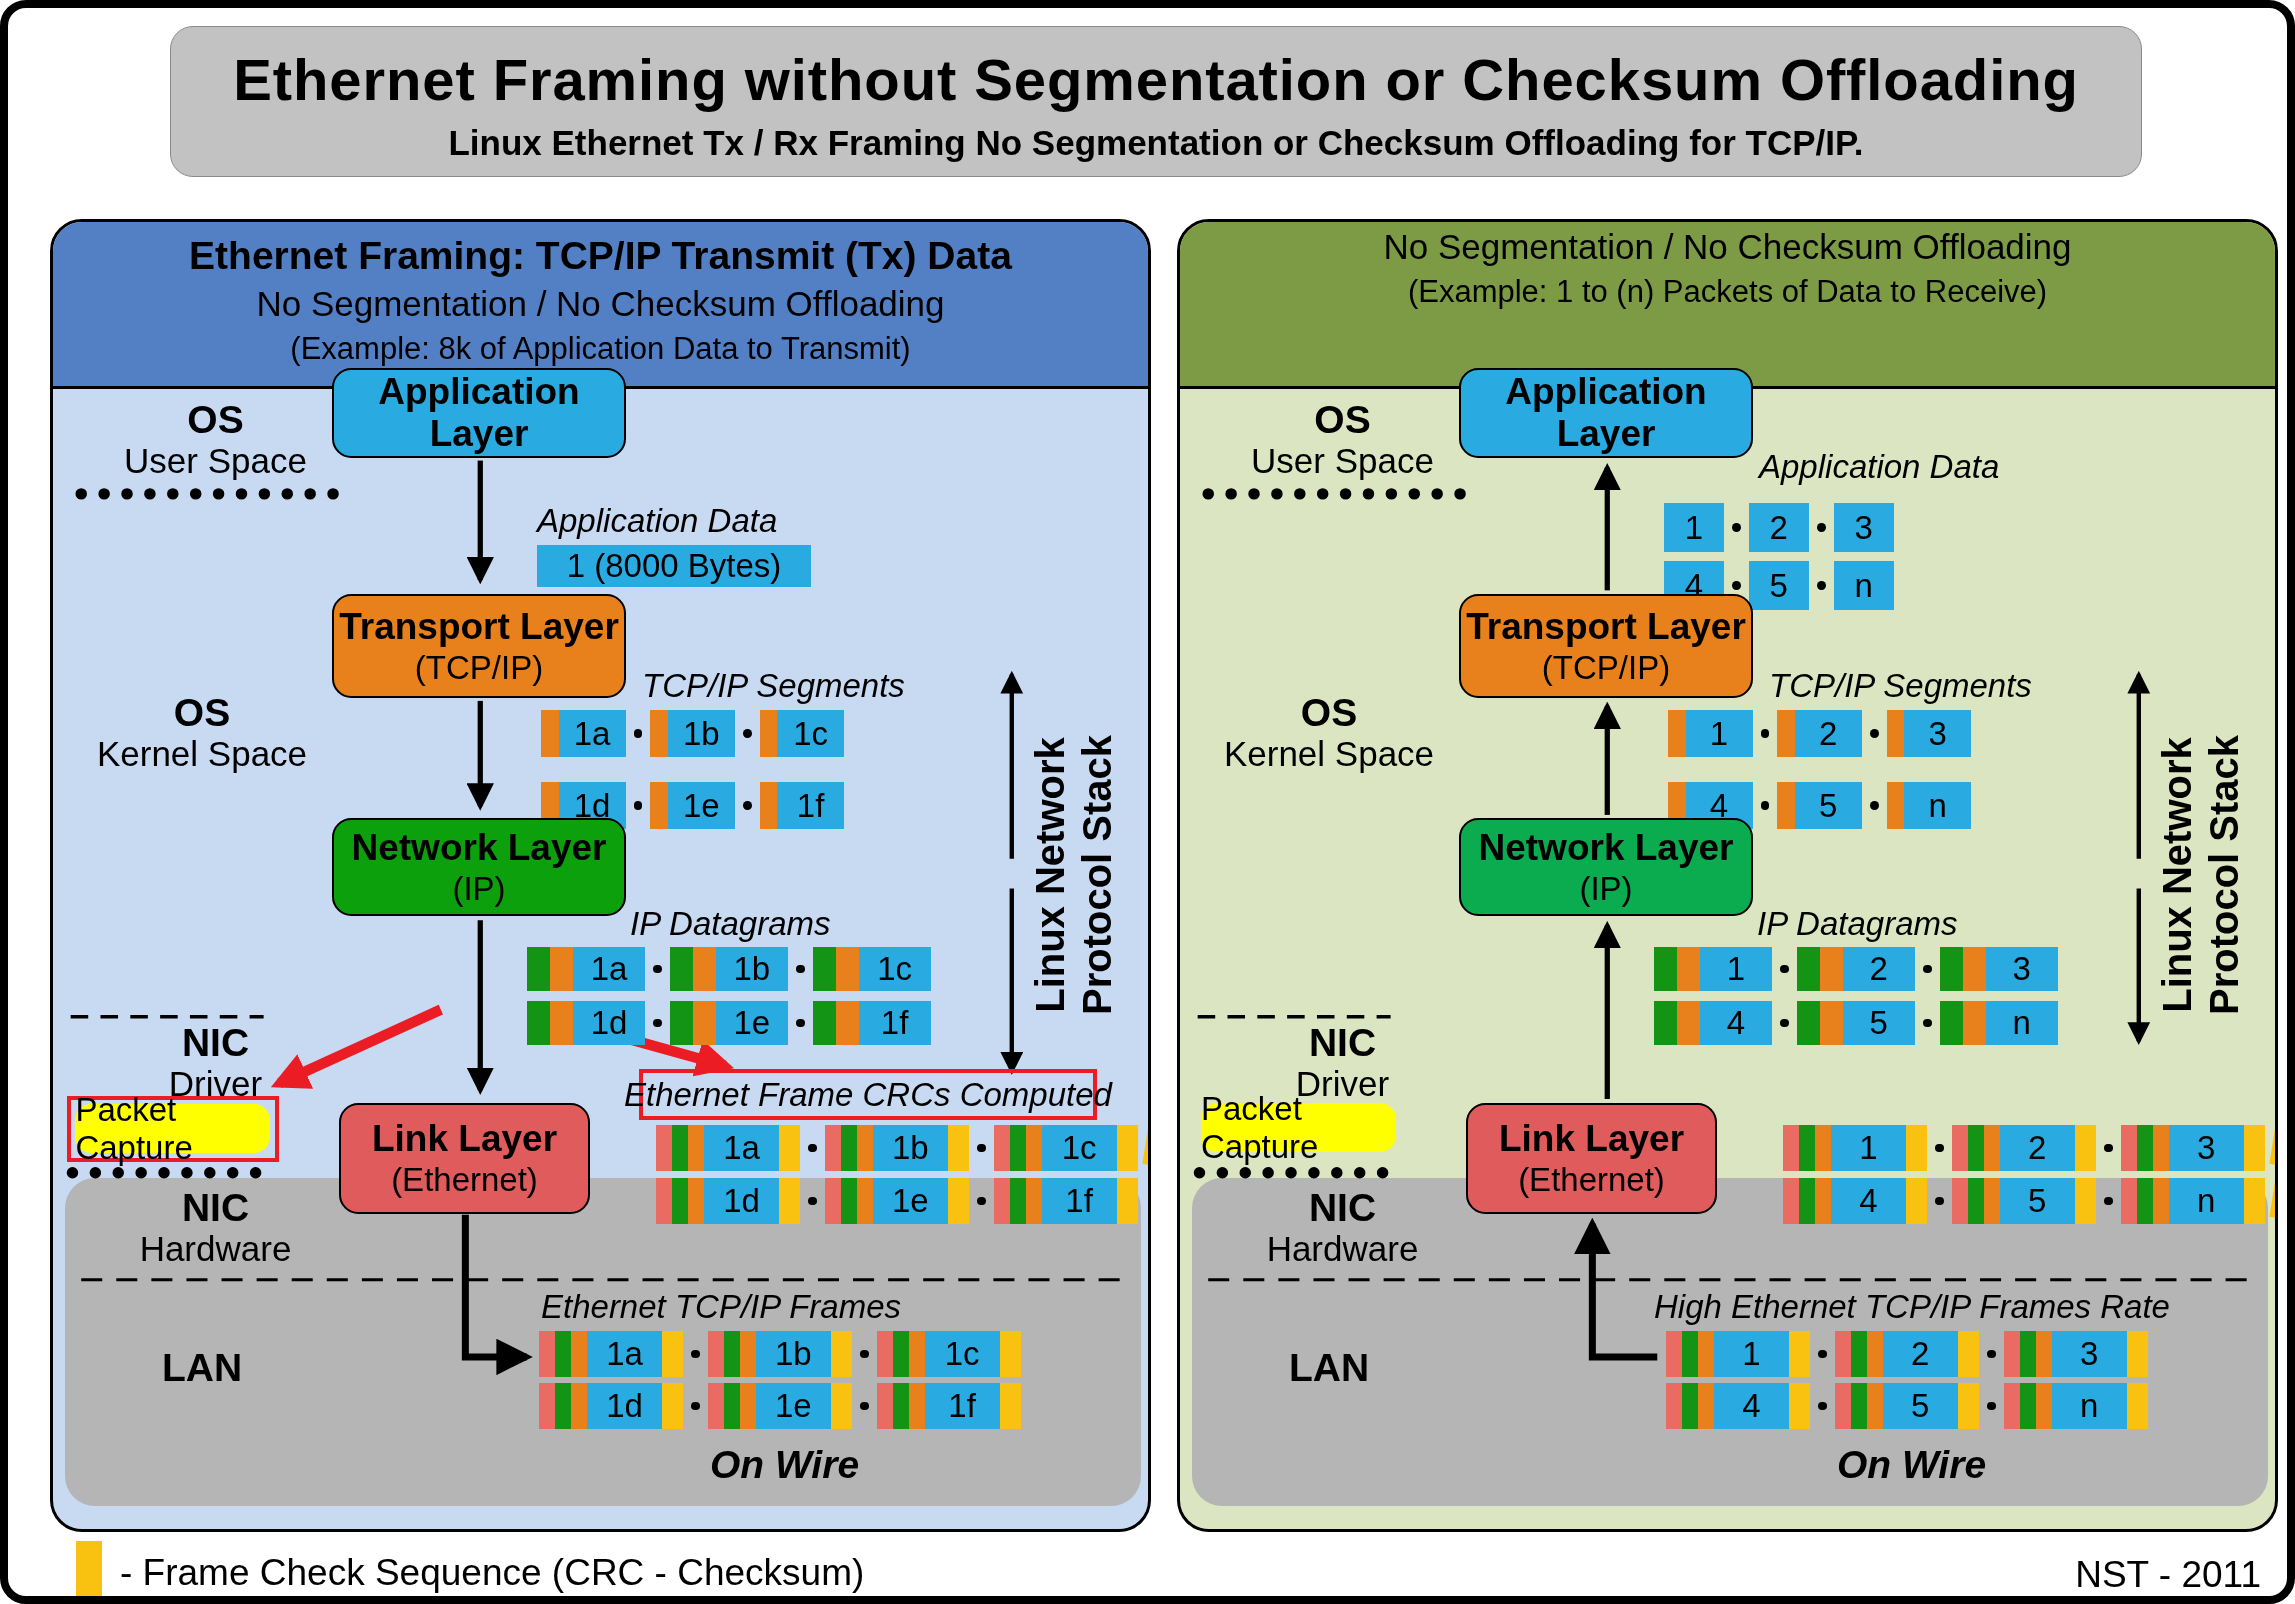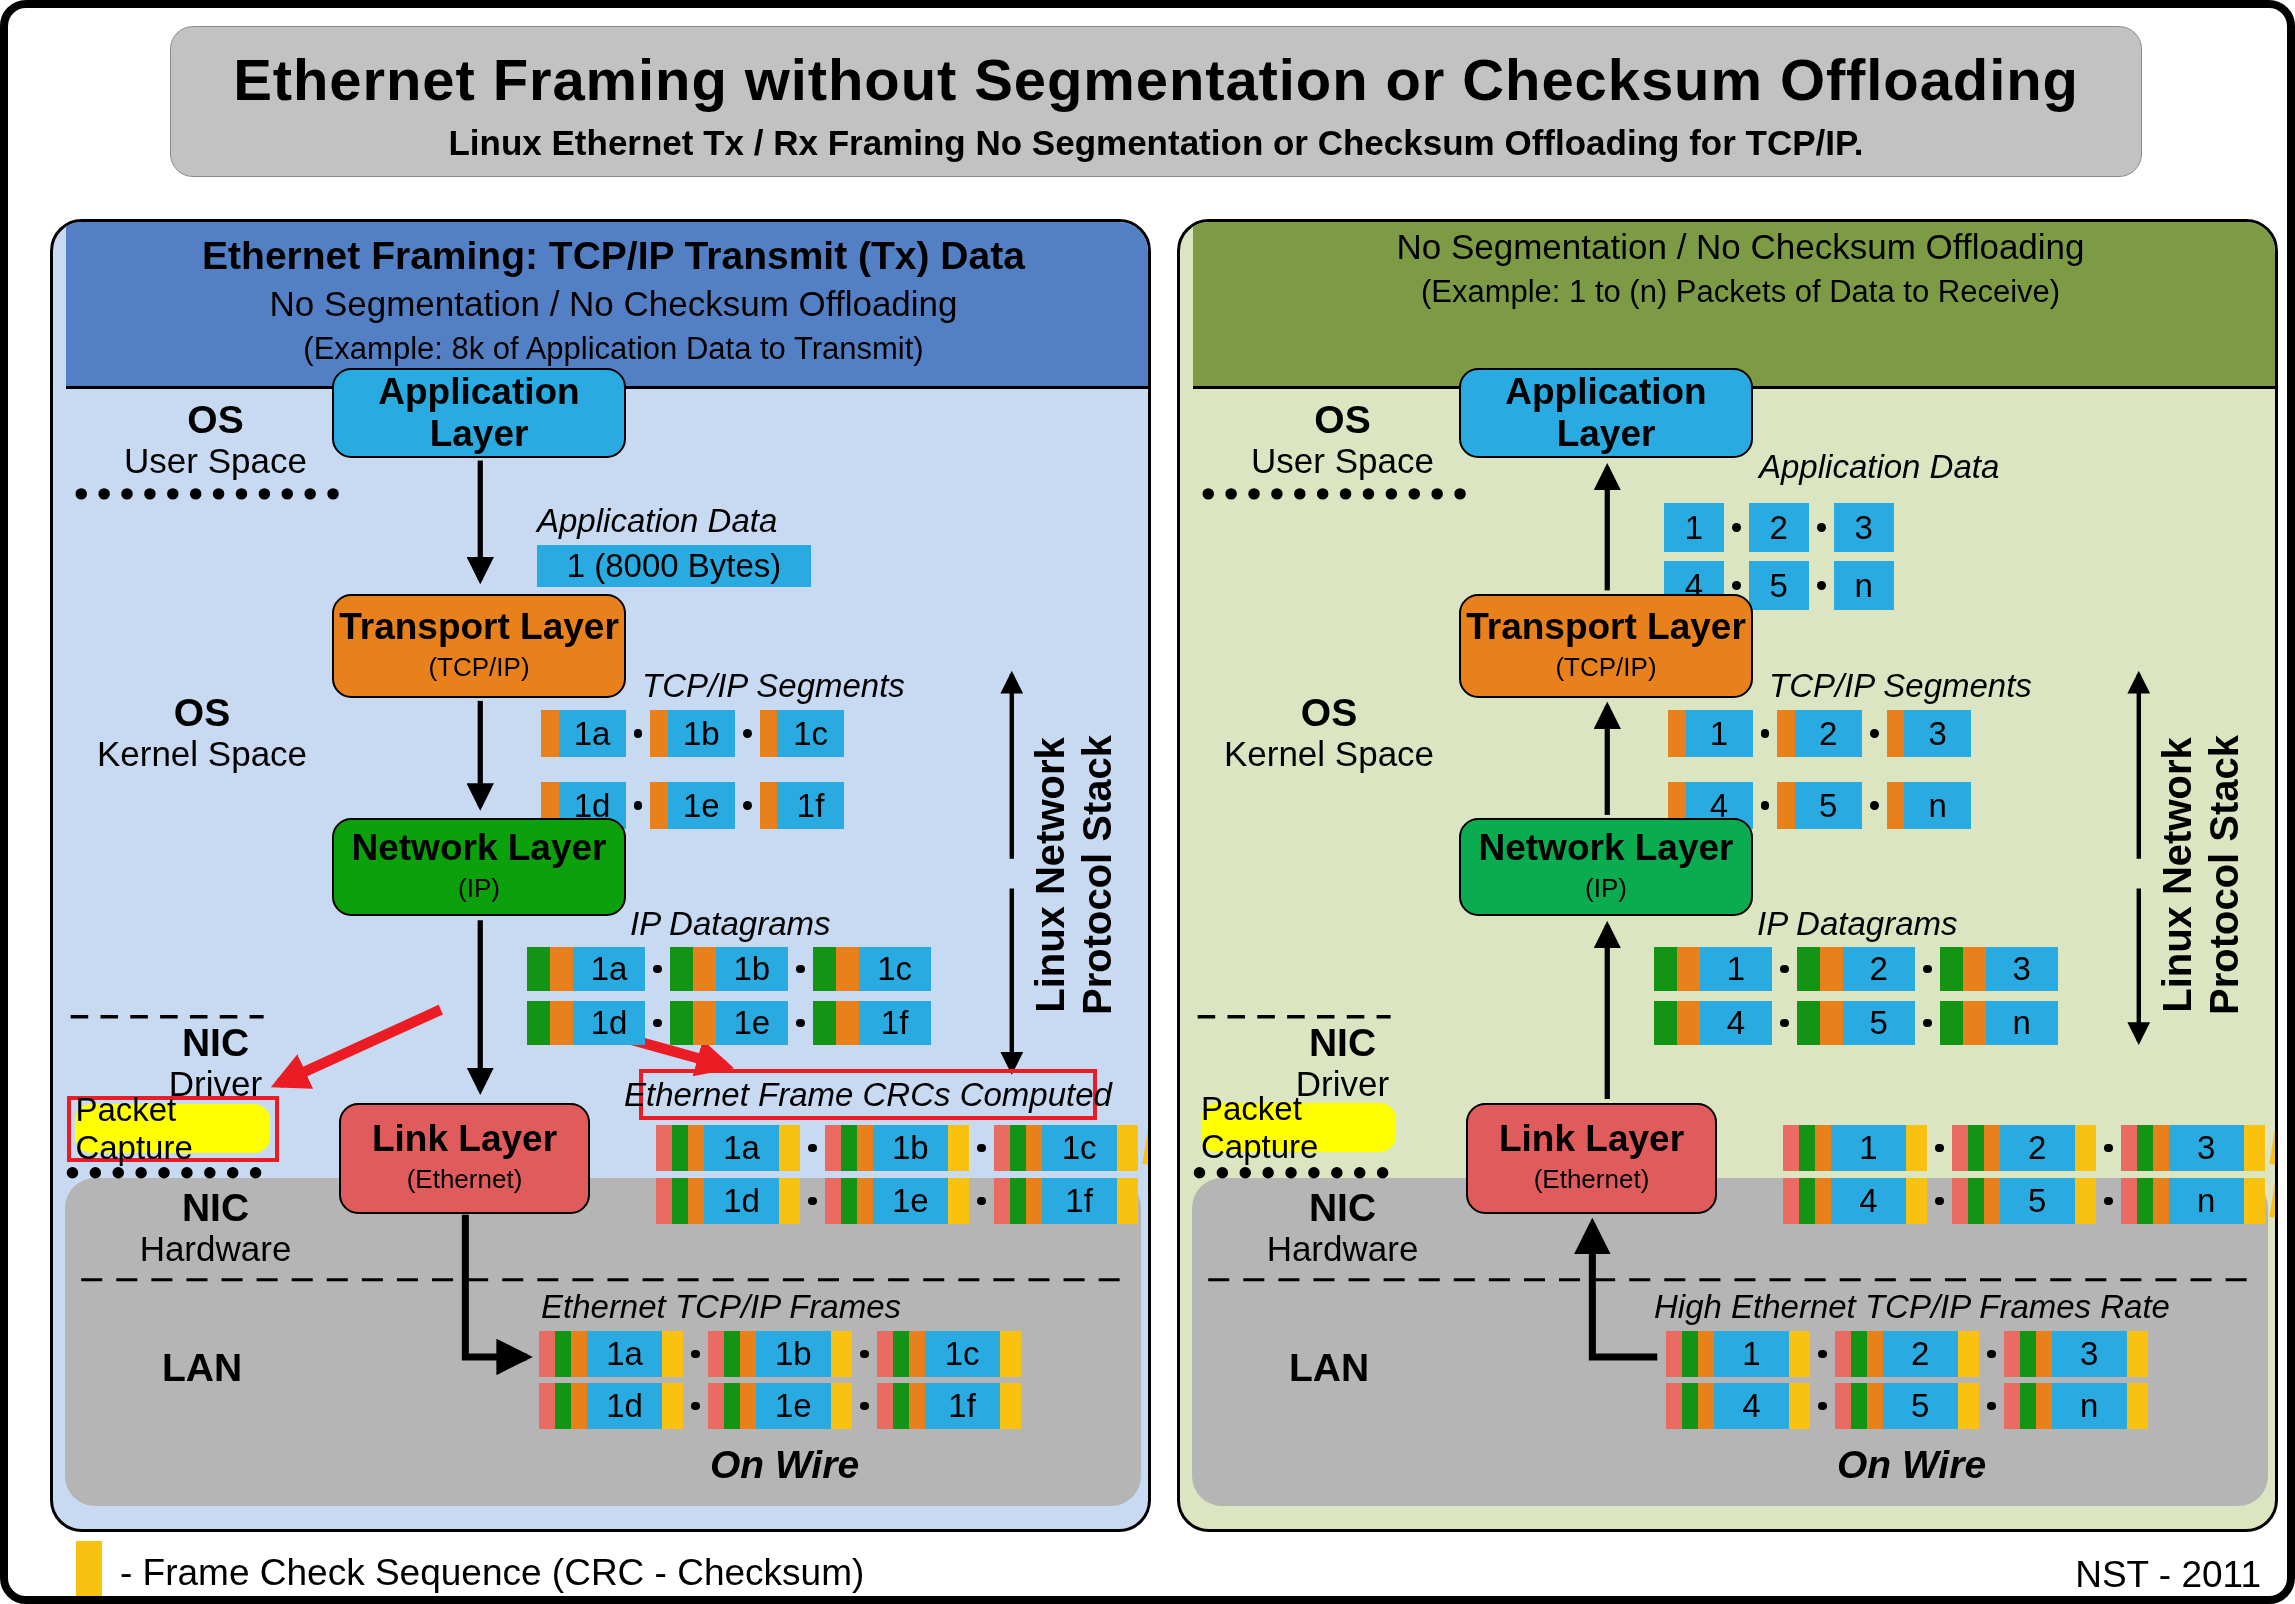--- a/index.html
+++ b/index.html
@@ -9,39 +9,39 @@
   
   .banner{position:absolute;left:162px;top:17.5px;width:1972px;height:151px;background:var(--banner-gray);
           border:1.8px solid #8a8a8a;border-radius:23px;text-align:center;z-index:2;}
   .banner .t1{font-size:58px;font-weight:bold;margin-top:19.3px;letter-spacing:0.9px;}
   .banner .t2{font-size:35px;font-weight:bold;margin-top:10.5px;}
   
   .panel{position:absolute;top:211px;width:1101px;height:1313px;border:3.5px solid #000;border-radius:32px;
          overflow:hidden;z-index:2;}
   .panel.tx{left:42px;background:var(--panel-tx-body);}
   .panel.rx{left:1169px;background:var(--panel-rx-body);}
-  .panel-header{position:absolute;left:0;top:0;width:100%;height:167px;border-bottom:3.5px solid #000;text-align:center;z-index:4;margin-left:13px;}
+  .panel-header{position:absolute;left:0;top:0;width:100%;height:167px;border-bottom:3.5px solid #000;text-align:center;z-index:4;}
   .panel.tx .panel-header{background:var(--panel-tx-header);}
   .panel.rx .panel-header{background:var(--panel-rx-header);}
   .panel-header .ph1{font-size:39px;font-weight:bold;margin-top:12.3px;}
   .panel-header .ph2{font-size:35px;margin-top:5.3px;}
   .panel-header .ph3{font-size:31px;margin-top:7px;}
   
   .hw-area{position:absolute;left:12.3px;top:956px;width:1076px;height:328px;background:var(--hw-gray);
            border-radius:30px;z-index:1;}
   .wires{position:absolute;left:0;top:0;width:1101px;height:1313px;z-index:5;pointer-events:none;}
   
   .side-label{position:absolute;width:263px;text-align:center;z-index:6;}
   .side-label .b{font-size:39px;font-weight:bold;line-height:42px;}
   .side-label .r{font-size:35px;line-height:40px;}
   
   .layerbox{position:absolute;border:2.6px solid #000;border-radius:19.3px;display:flex;flex-direction:column;
             justify-content:center;align-items:center;text-align:center;z-index:6;}
   .layerbox .l1{font-size:37px;font-weight:bold;line-height:42px;}
-  .layerbox .l2{font-size:26px;line-height:39px;}
+  .layerbox .l2{font-size:33px;line-height:39px;}
   .box-cyan{background:var(--cyan);}
   .box-orange{background:var(--orange);}
   .box-green-tx{background:var(--green-tx);}
   .box-green-rx{background:var(--green-rx);}
   .box-link{background:var(--link-red);}
   
   .dlabel{position:absolute;font-style:italic;font-size:33px;line-height:40px;z-index:6;white-space:nowrap;}
   
   .chips{position:absolute;display:flex;align-items:center;z-index:6;}
   .chip{display:flex;flex:none;}

